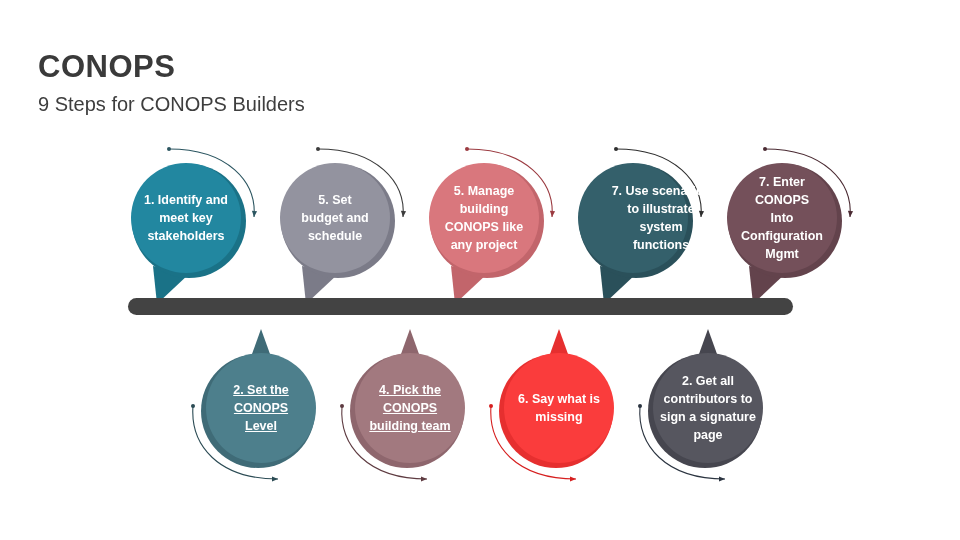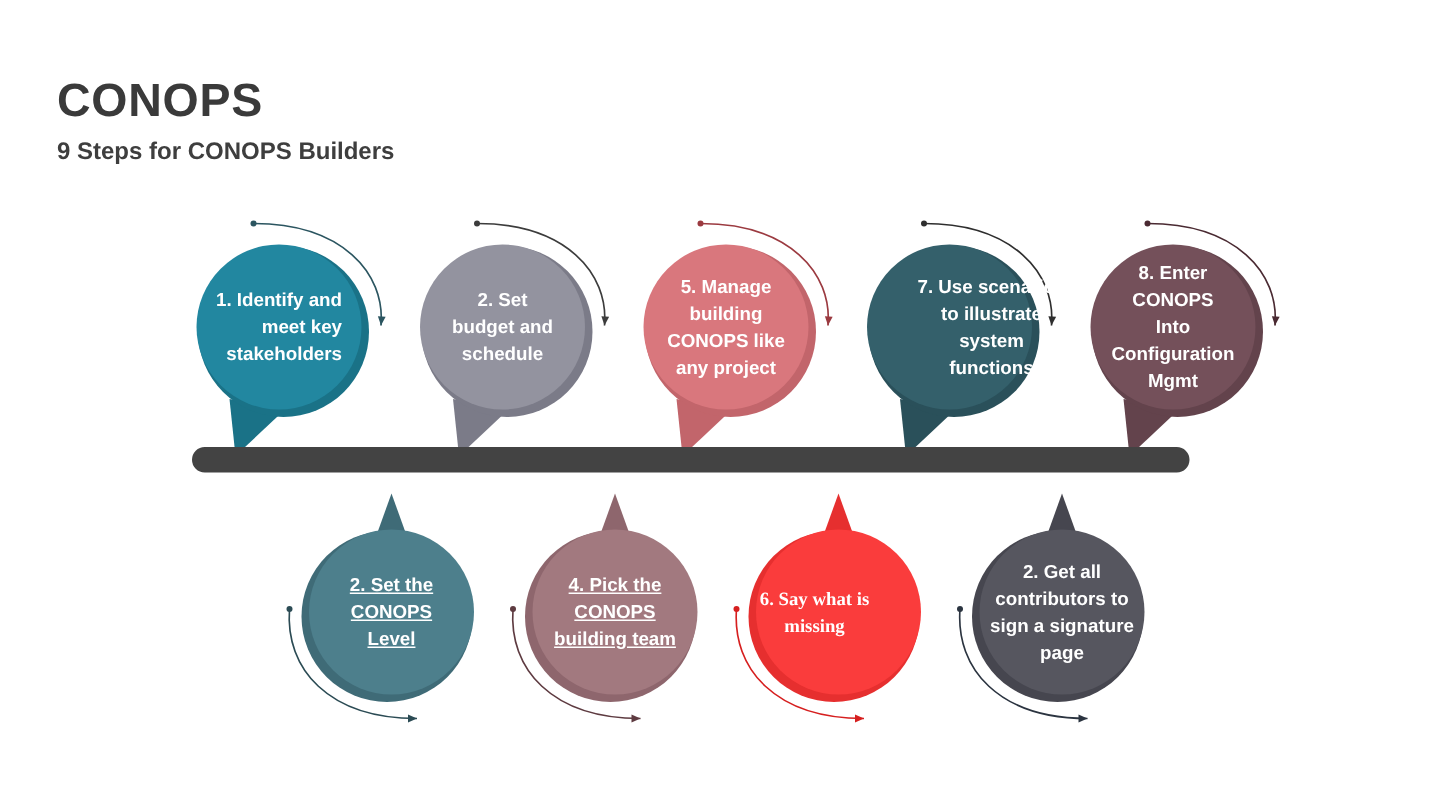--- a/index.html
+++ b/index.html
@@ -29,22 +29,22 @@
     font-weight: bold;
     color: #3a3a3a;
     letter-spacing: 0.5px;
     line-height: 1.1;
     white-space: nowrap;
   }
   #page-subtitle {
     position: absolute;
     left: 38px;
     top: 60px;
-    font-size: 16px;
-    font-weight: bold;
+    font-size: 20px;
+    font-weight: normal;
     color: #3e3e3e;
     line-height: 1.2;
     white-space: nowrap;
   }
   #diagram-svg {
     position: absolute;
     left: 0;
     top: 0;
     width: 960px;
     height: 540px;
@@ -174,44 +174,44 @@
           <circle cx="708" cy="376" r="55" fill="#56565f"></circle>
         </g>
         <g>
           <circle cx="785" cy="189" r="57" fill="#63434c"></circle>
           <circle cx="782" cy="186" r="55" fill="#74505a"></circle>
         </g>
       </g>
   </svg>
 
   <div id="labels-layer">
-      <div class="bubble-label" style="left: 129px; top: 129px; width: 114px; height: 114px; text-align: right;">1. Identify and
+      <div class="bubble-label" style="left: 129px; top: 129px; width: 114px; height: 114px;">1. Identify and
 meet key
 stakeholders</div>
       <div class="bubble-label" style="left: 204px; top: 319px; width: 114px; height: 114px; text-decoration: underline;">2. Set the
 CONOPS
 Level</div>
-      <div class="bubble-label" style="left: 278px; top: 129px; width: 114px; height: 114px;">2. Set
+      <div class="bubble-label" style="left: 278px; top: 129px; width: 114px; height: 114px;">5. Set
 budget and
 schedule</div>
       <div class="bubble-label" style="left: 353px; top: 319px; width: 114px; height: 114px; text-decoration: underline;">4. Pick the
 CONOPS
 building team</div>
       <div class="bubble-label" style="left: 427px; top: 129px; width: 114px; height: 114px;">5. Manage
 building
 CONOPS like
 any project</div>
-      <div class="bubble-label" style="left: 486px; top: 319px; width: 114px; height: 114px; font-family: Liberation Serif, serif;">6. Say what is
+      <div class="bubble-label" style="left: 502px; top: 319px; width: 114px; height: 114px;">6. Say what is
 missing</div>
       <div class="bubble-label" style="left: 604px; top: 129px; width: 114px; height: 114px;">7. Use scenarios
 to illustrate
 system functions</div>
       <div class="bubble-label" style="left: 651px; top: 319px; width: 114px; height: 114px;">2. Get all
 contributors to
 sign a signature
 page</div>
-      <div class="bubble-label" style="left: 725px; top: 129px; width: 114px; height: 114px;">8. Enter CONOPS
+      <div class="bubble-label" style="left: 725px; top: 129px; width: 114px; height: 114px;">7. Enter CONOPS
 Into
 Configuration
 Mgmt</div>
     </div>
 
 </div>
 
 </body></html>

